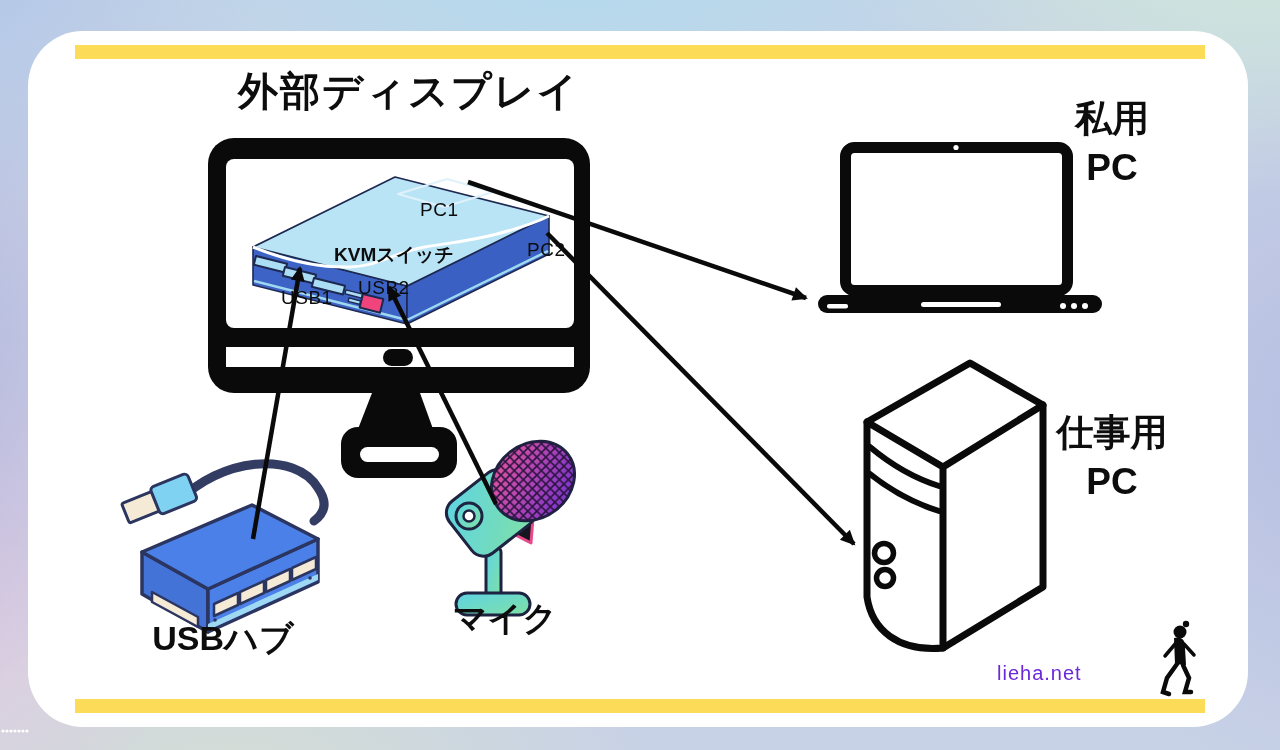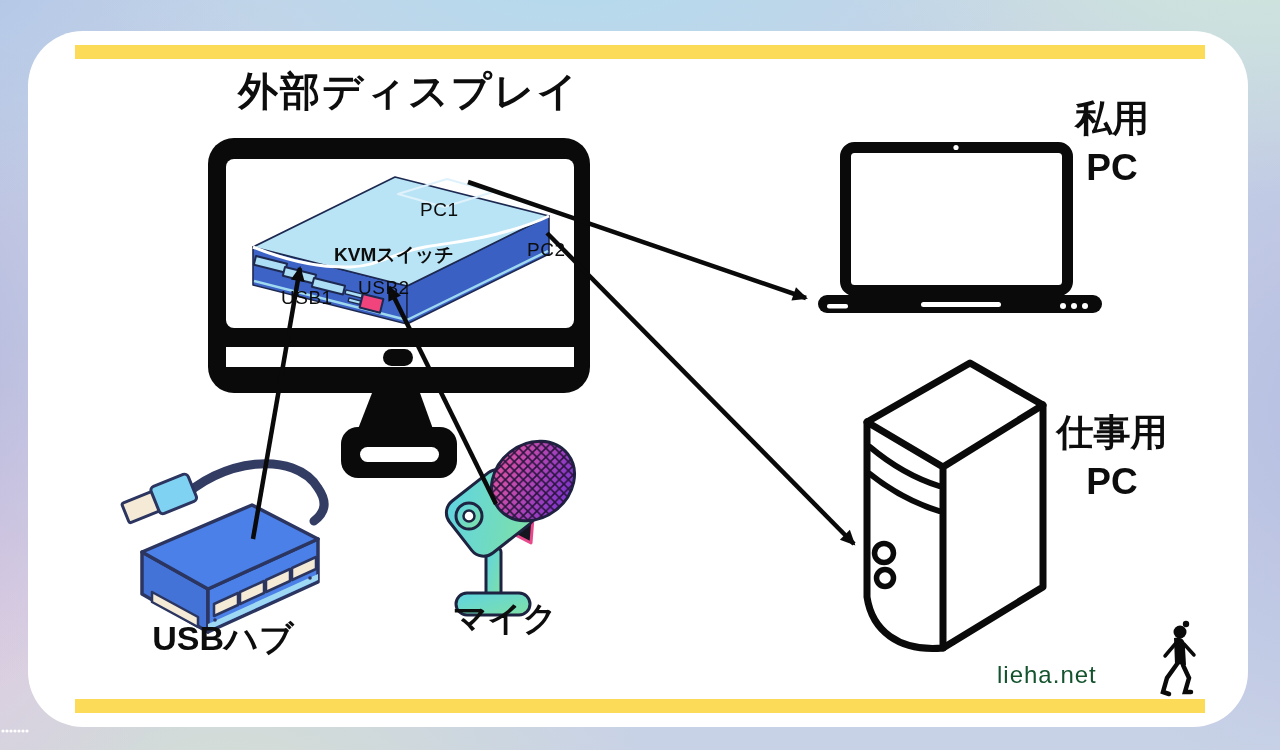--- a/index.html
+++ b/index.html
@@ -31,21 +31,21 @@
   .lbl-pc2{left:527px;top:202px;}
   .lbl-usb1{left:281px;top:250px;}
   .lbl-usb2{left:358px;top:240px;}
   .lbl-kvm{left:334px;top:205px;font-size:19px;font-weight:800;margin-top:40px;}
   .lbl-2line{text-align:center;font-size:37px;font-weight:800;line-height:49px;}
   .lbl-laptop{left:1058px;top:94px;width:108px;}
   .lbl-tower{left:1043px;top:360px;width:138px;margin-top:48px;}
   .lbl-device{font-size:34px;font-weight:800;text-align:center;}
   .lbl-hub{left:138px;top:621px;width:170px;}
   .lbl-mic{left:443px;top:601px;width:124px;}
-  .lbl-watermark{left:997px;top:663px;font-size:24px;font-weight:300;color:#14532d;letter-spacing:1px;}
+  .lbl-watermark{left:997px;top:663px;font-size:20px;font-weight:300;color:#6d28d9;letter-spacing:1px;}
 </style>
 </head>
 <body>
 
 <div class="card"></div>
 <div class="bar bar-top"></div>
 <div class="bar bar-bottom"></div>
 
 <svg class="artwork" viewBox="0 0 1280 750" xmlns="http://www.w3.org/2000/svg">
   <defs>

